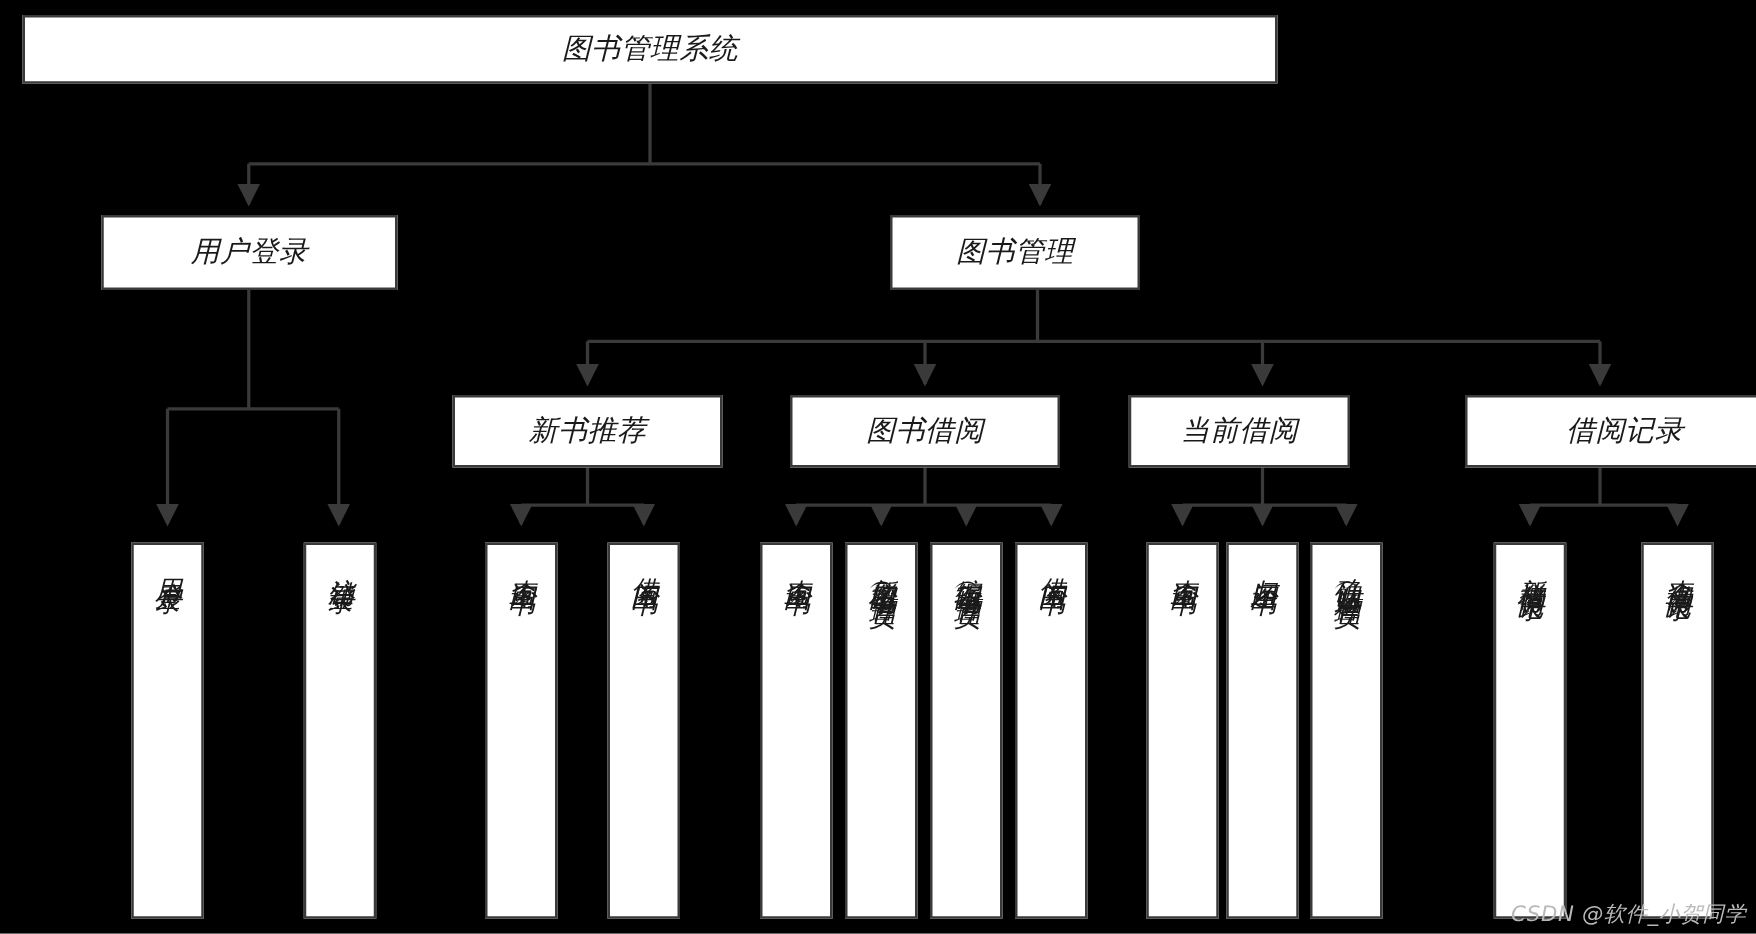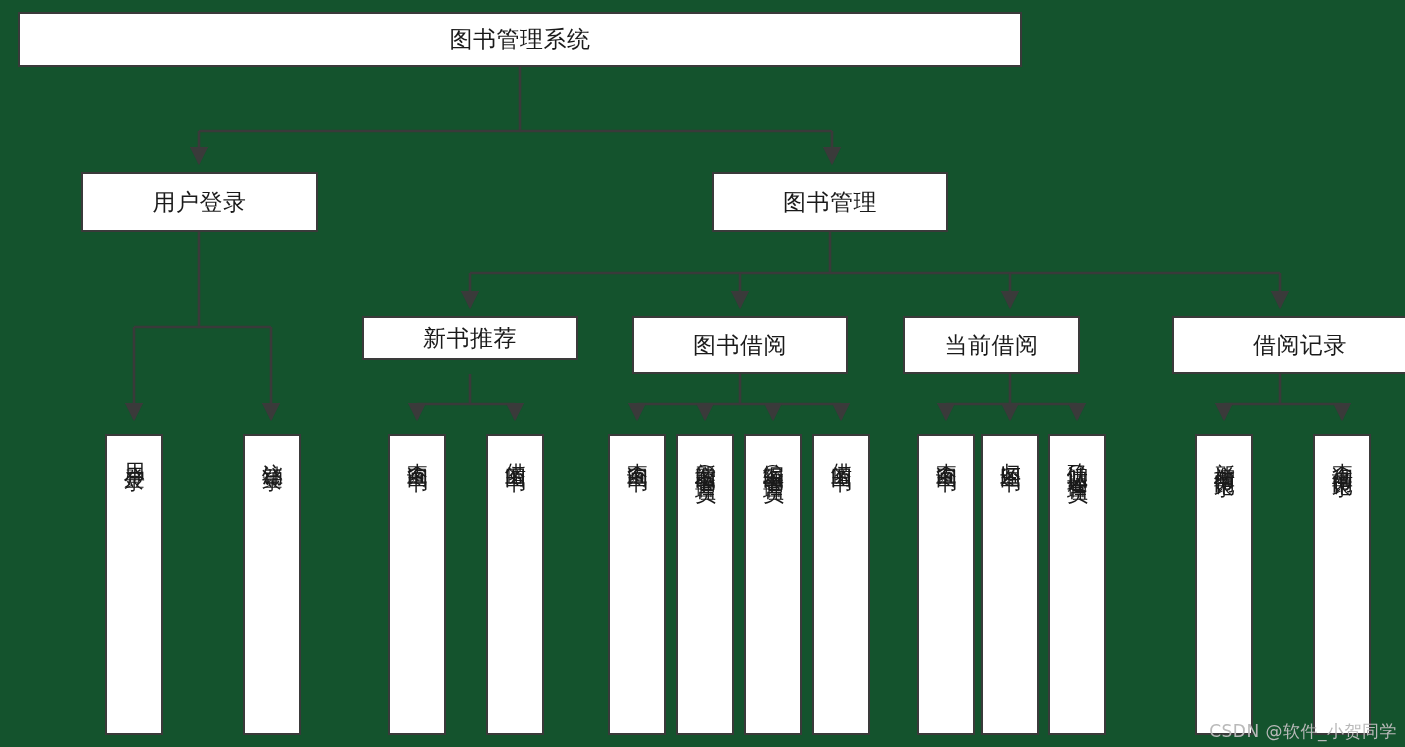--- a/index.html
+++ b/index.html
@@ -7,22 +7,23 @@
     padding: 0;
     background: #ffffff;
   }
   body {
     font-family: "DejaVu Sans", "Liberation Sans", sans-serif;
   }
   #canvas {
     position: relative;
     width: 1405px;
     height: 747px;
-    background: #14532d;
+    background: #000000;
     overflow: hidden;
+    font-style: italic;
   }
   #edges {
     position: absolute;
     left: 0;
     top: 0;
     width: 1405px;
     height: 747px;
   }
   .node {
     position: absolute;
@@ -131,25 +132,25 @@
     </g>
   </svg>
 
   <div class="node horiz root" style="left:18px; top:12px; width:1004px; height:55px;">
     <span class="label">图书管理系统</span>
   </div>
 
   <div class="node horiz" style="left:81px; top:172px; width:237px; height:60px;">
     <span class="label">用户登录</span>
   </div>
-  <div class="node horiz" style="left:712px; top:172px; width:236px; height:60px;">
+  <div class="node horiz" style="left:712px; top:172px; width:200px; height:60px;">
     <span class="label">图书管理</span>
   </div>
 
-  <div class="node horiz" style="left:362px; top:316px; width:216px; height:44px;">
+  <div class="node horiz" style="left:362px; top:316px; width:216px; height:58px;">
     <span class="label">新书推荐</span>
   </div>
   <div class="node horiz" style="left:632px; top:316px; width:216px; height:58px;">
     <span class="label">图书借阅</span>
   </div>
   <div class="node horiz" style="left:903px; top:316px; width:177px; height:58px;">
     <span class="label">当前借阅</span>
   </div>
   <div class="node horiz" style="left:1172px; top:316px; width:256px; height:58px;">
     <span class="label">借阅记录</span>

